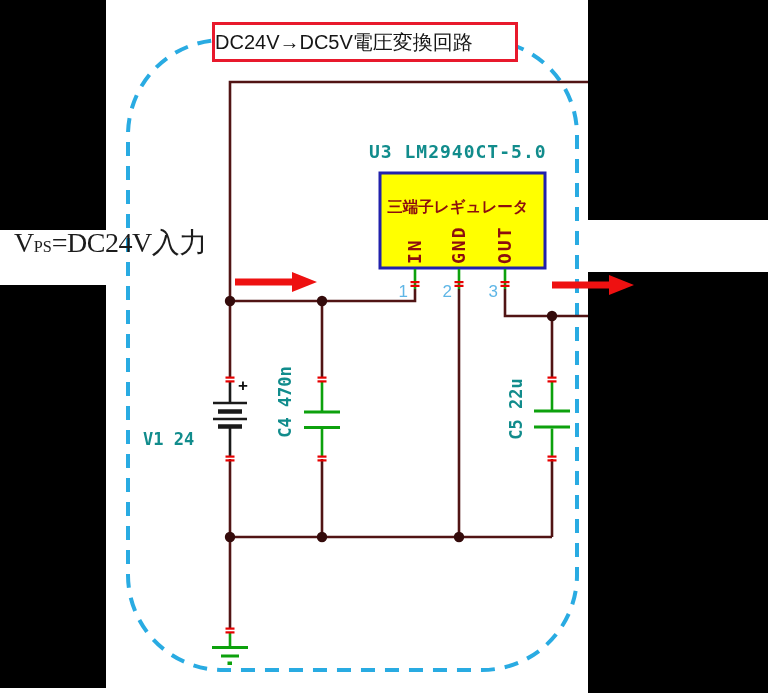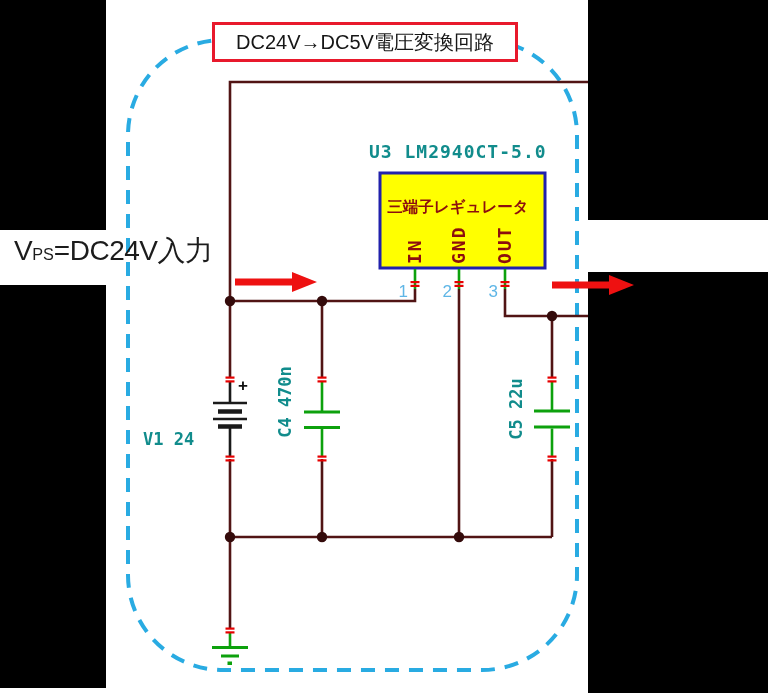--- a/index.html
+++ b/index.html
@@ -5,29 +5,29 @@
   html,body{margin:0;padding:0;background:#fff;}
   .stage{
     position:relative;width:768px;height:695px;background:#ffffff;
     overflow:hidden;font-family:"Liberation Sans",sans-serif;
   }
   .blackbox{position:absolute;background:#000;}
   .schem-svg{position:absolute;left:0;top:0;z-index:2;}
   .title-box{
     position:absolute;left:212px;top:22px;width:306px;height:40px;
     border:3px solid var(--c-title_border);background:#ffffff;z-index:3;
-    display:flex;align-items:center;justify-content:center;
+    display:flex;align-items:center;
     font-size:20px;color:#161616;white-space:nowrap;box-sizing:border-box;
   }
   .io-label{
     position:absolute;z-index:3;color:#1c1c1c;font-size:28px;
     white-space:nowrap;letter-spacing:-0.5px;line-height:1.1;
   }
   .io-label .sub{font-size:0.58em;letter-spacing:0;}
-  .vps{left:14px;top:236px;}
+  .vps{left:14px;top:228px;font-family:Liberation Serif, serif;}
   .vdd{left:575px;top:227px;}
   
   .wire{stroke:var(--c-wire);stroke-width:2.6;fill:none;}
   .wire-black{stroke:#1a1a1a;stroke-width:2.6;fill:none;}
   .plate-thin{stroke:#1a1a1a;stroke-width:2.6;fill:none;}
   .plate-thick{stroke:#1a1a1a;stroke-width:4.5;fill:none;}
   .green{stroke:var(--c-green);stroke-width:2.6;fill:none;}
   .green-plate{stroke:var(--c-green);stroke-width:3;fill:none;}
   .dot{fill:#340b0b;stroke:none;}
   .pinmark{fill:var(--c-pin_mark);stroke:none;}

